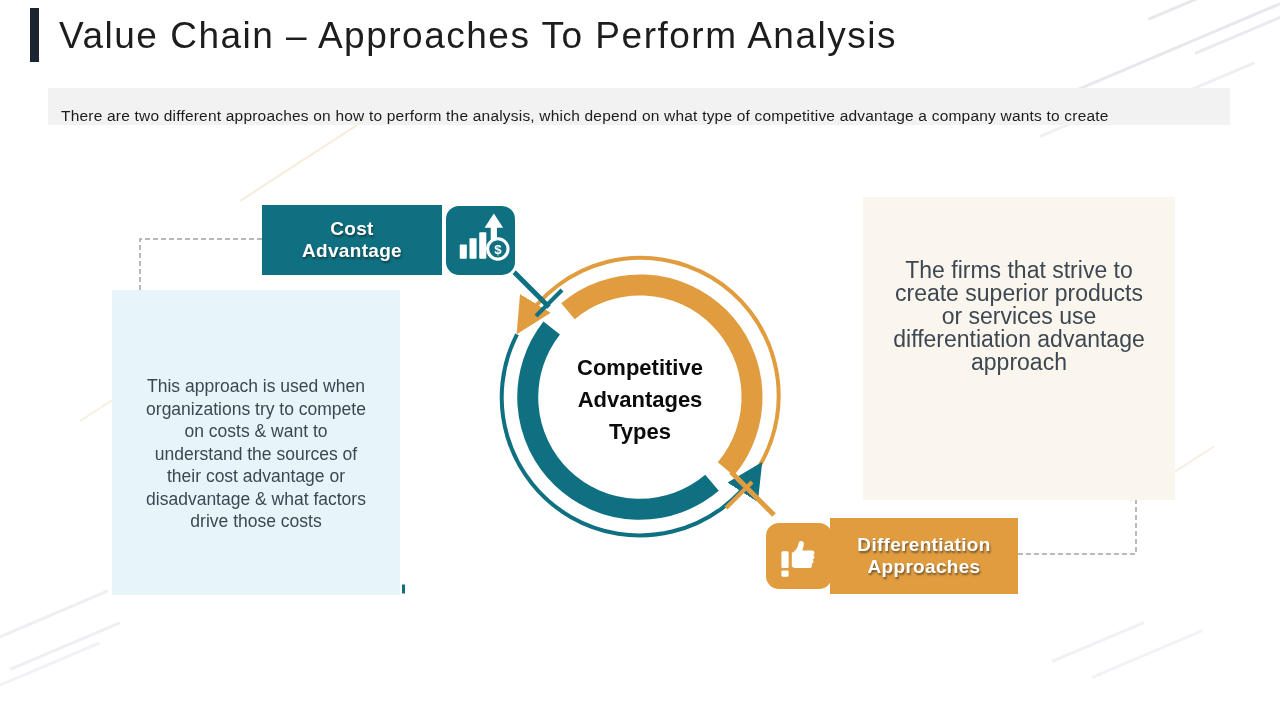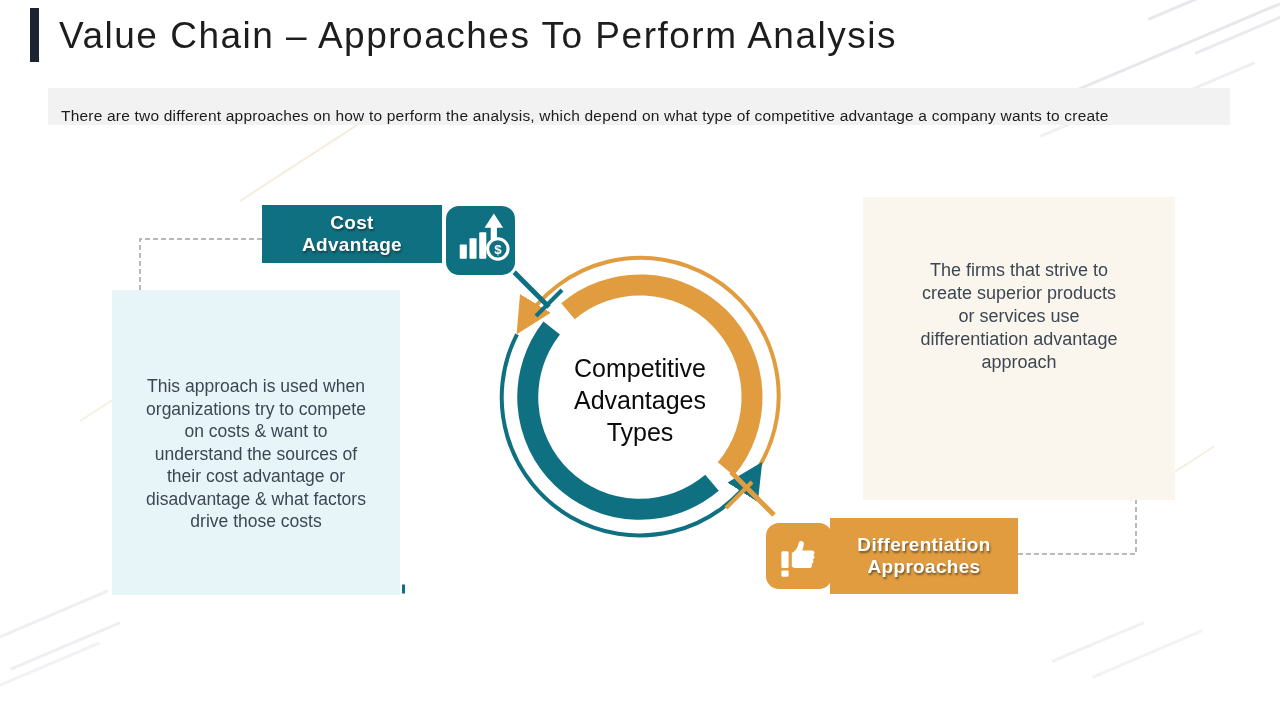--- a/index.html
+++ b/index.html
@@ -24,40 +24,40 @@
     background:var(--subtitle_bg,#f2f2f2);display:flex;align-items:flex-end;
   }
   .subtitle-bar span{font-size:15.5px;color:#1c1c1c;padding-left:13px;letter-spacing:.2px;}
 
   
   .label-box{position:absolute;display:flex;align-items:center;justify-content:center;text-align:center;}
   .label-box span{
     color:#ffffff;font-weight:bold;font-size:19px;line-height:22px;white-space:pre-line;
     text-shadow:1px 2px 2px rgba(30,30,30,.55);letter-spacing:.3px;
   }
-  .cost-box{left:262px;top:205px;width:180px;height:58px;background:var(--teal,#0e7080);}
+  .cost-box{left:262px;top:205px;width:180px;height:70px;background:var(--teal,#0e7080);}
   .diff-box{left:830px;top:518px;width:188px;height:76px;background:var(--orange,#e09c3e);}
 
   .icon-tile{position:absolute;border:3px solid #ffffff;border-radius:16px;box-sizing:border-box;
     display:flex;align-items:center;justify-content:center;}
   .cost-icon-tile{left:443px;top:203px;width:75px;height:75px;background:var(--teal,#0e7080);}
   .diff-icon-tile{left:763px;top:520px;width:72px;height:72px;background:var(--orange,#e09c3e);}
 
   
   .panel{position:absolute;box-sizing:border-box;text-align:center;}
   .panel p{margin:0;white-space:pre-line;color:var(--body_text,#3d4752);}
   .panel-left{left:112px;top:290px;width:288px;height:305px;background:var(--cost_panel_bg,#e8f5f8);padding-top:85px;}
   .panel-left p{font-size:17.5px;line-height:22.5px;}
   .panel-right{left:863px;top:197px;width:312px;height:303px;background:var(--diff_panel_bg,#faf6ee);padding-top:62px;}
-  .panel-right p{font-size:18px;line-height:23px;}
+  .panel-right p{font-size:23px;line-height:23px;}
 
   
   .center-label{
     position:absolute;left:530px;top:352px;width:220px;text-align:center;
-    font-size:25px;font-weight:normal;line-height:32px;color:#0b0b0b;white-space:pre-line;
+    font-size:22px;font-weight:bold;line-height:32px;color:#0b0b0b;white-space:pre-line;
   }
 
   svg.linework{position:absolute;left:0;top:0;pointer-events:none;}
   .teal-stroke{stroke:var(--teal,#0e7080);}
   .orange-stroke{stroke:var(--orange,#e09c3e);}
   .gray-dash{stroke:var(--connector,#a0a4a8);stroke-width:1.5;stroke-dasharray:5 3;fill:none;}
 </style>
 </head>
 <body>
 

